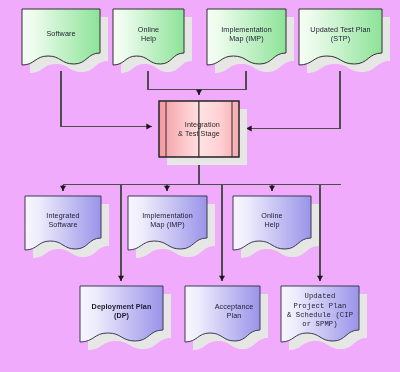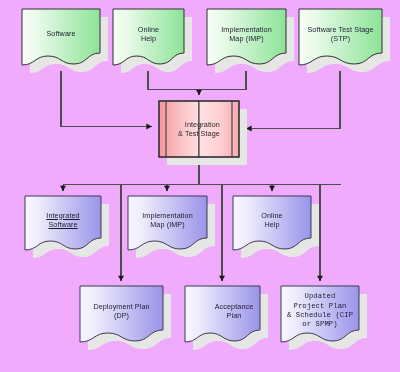--- a/index.html
+++ b/index.html
@@ -150,34 +150,34 @@
       <path fill="url(#gradBlue)" d="M185,286 h75 v44 c-12.5,0 -12.5,11 -25,11 c-12.5,0 -12.5,-8 -25,-8 c-12.5,0 -12.5,9 -25,9 Z"></path>
       <path fill="url(#gradBlue)" d="M281,286 h78 v44 c-13,0 -13,11 -26,11 c-13,0 -13,-8 -26,-8 c-13,0 -13,9 -26,9 Z"></path>
     </g>
   </svg>
 
   <div class="node-label" style="left:22px;  top:9px;   width:78px; height:50px;">Software</div>
   <div class="node-label" style="left:113px; top:9px;   width:71px; height:50px;">Online
 Help</div>
   <div class="node-label" style="left:205px; top:9px;   width:83px; height:50px;">Implementation
 Map (IMP)</div>
-  <div class="node-label" style="left:297px; top:9px;   width:87px; height:50px;">Software Test Stage
+  <div class="node-label" style="left:297px; top:9px;   width:87px; height:50px;">Updated Test Plan
 (STP)</div>
 
   <div class="node-label label-proc" style="left:159px; top:101px; width:80px; height:56px;">Integration
 &amp; Test Stage</div>
 
-  <div class="node-label" style="left:25px;  top:196px; width:76px; height:48px;text-decoration:underline;">Integrated
+  <div class="node-label" style="left:25px;  top:196px; width:76px; height:48px;">Integrated
 Software</div>
   <div class="node-label" style="left:126px; top:196px; width:83px; height:48px;">Implementation
 Map (IMP)</div>
   <div class="node-label" style="left:233px; top:196px; width:78px; height:48px;">Online
 Help</div>
 
-  <div class="node-label" style="left:78px;  top:286px; width:87px; height:50px;">Deployment Plan
+  <div class="node-label" style="left:78px;  top:286px; width:87px; height:50px;font-weight:bold;">Deployment Plan
 (DP)</div>
   <div class="node-label" style="left:185px; top:286px; width:98px; height:50px;">Acceptance
 Plan</div>
   <div class="node-label" style="left:279px; top:284px; width:82px; height:54px;font-family:Liberation Mono, monospace;">Updated
 Project Plan
 &amp; Schedule (CIP
 or SPMP)</div>
 
 </div>
 

